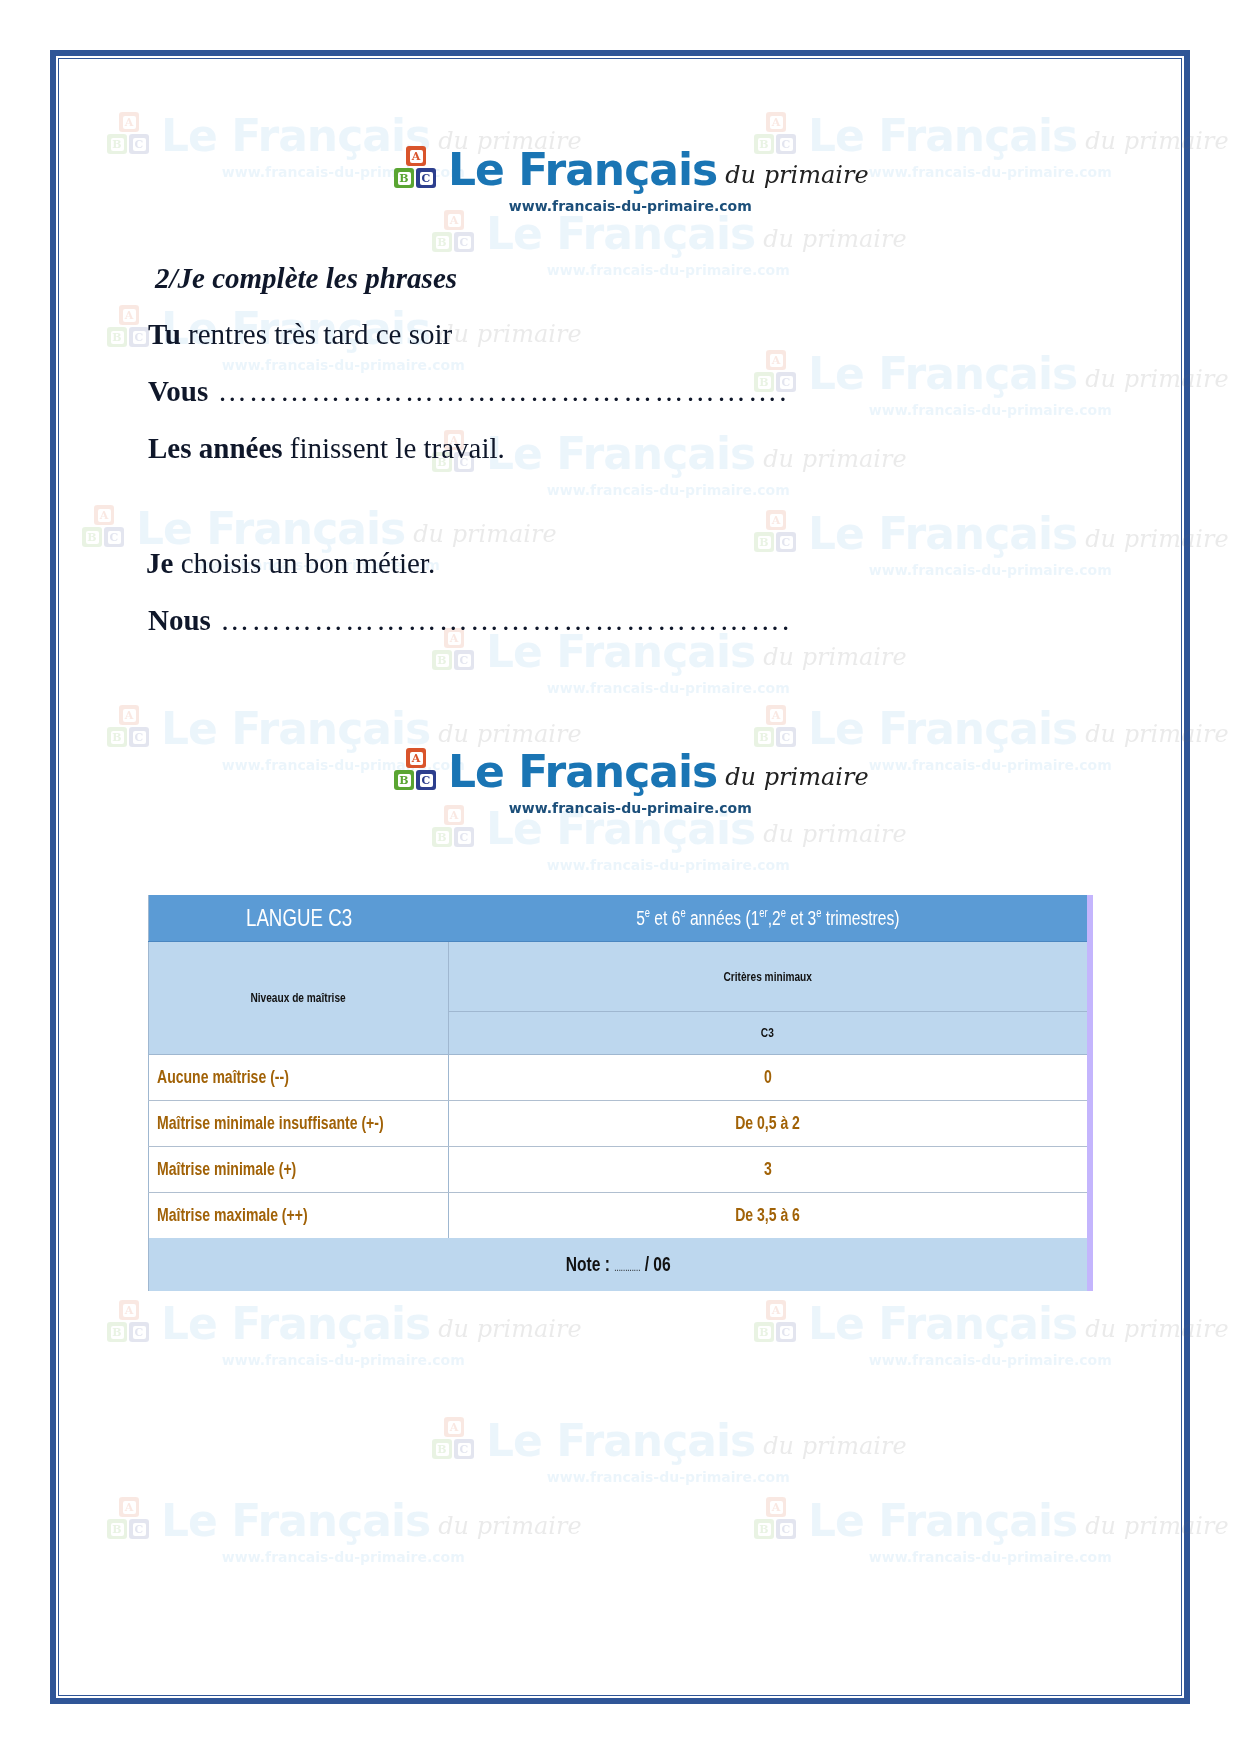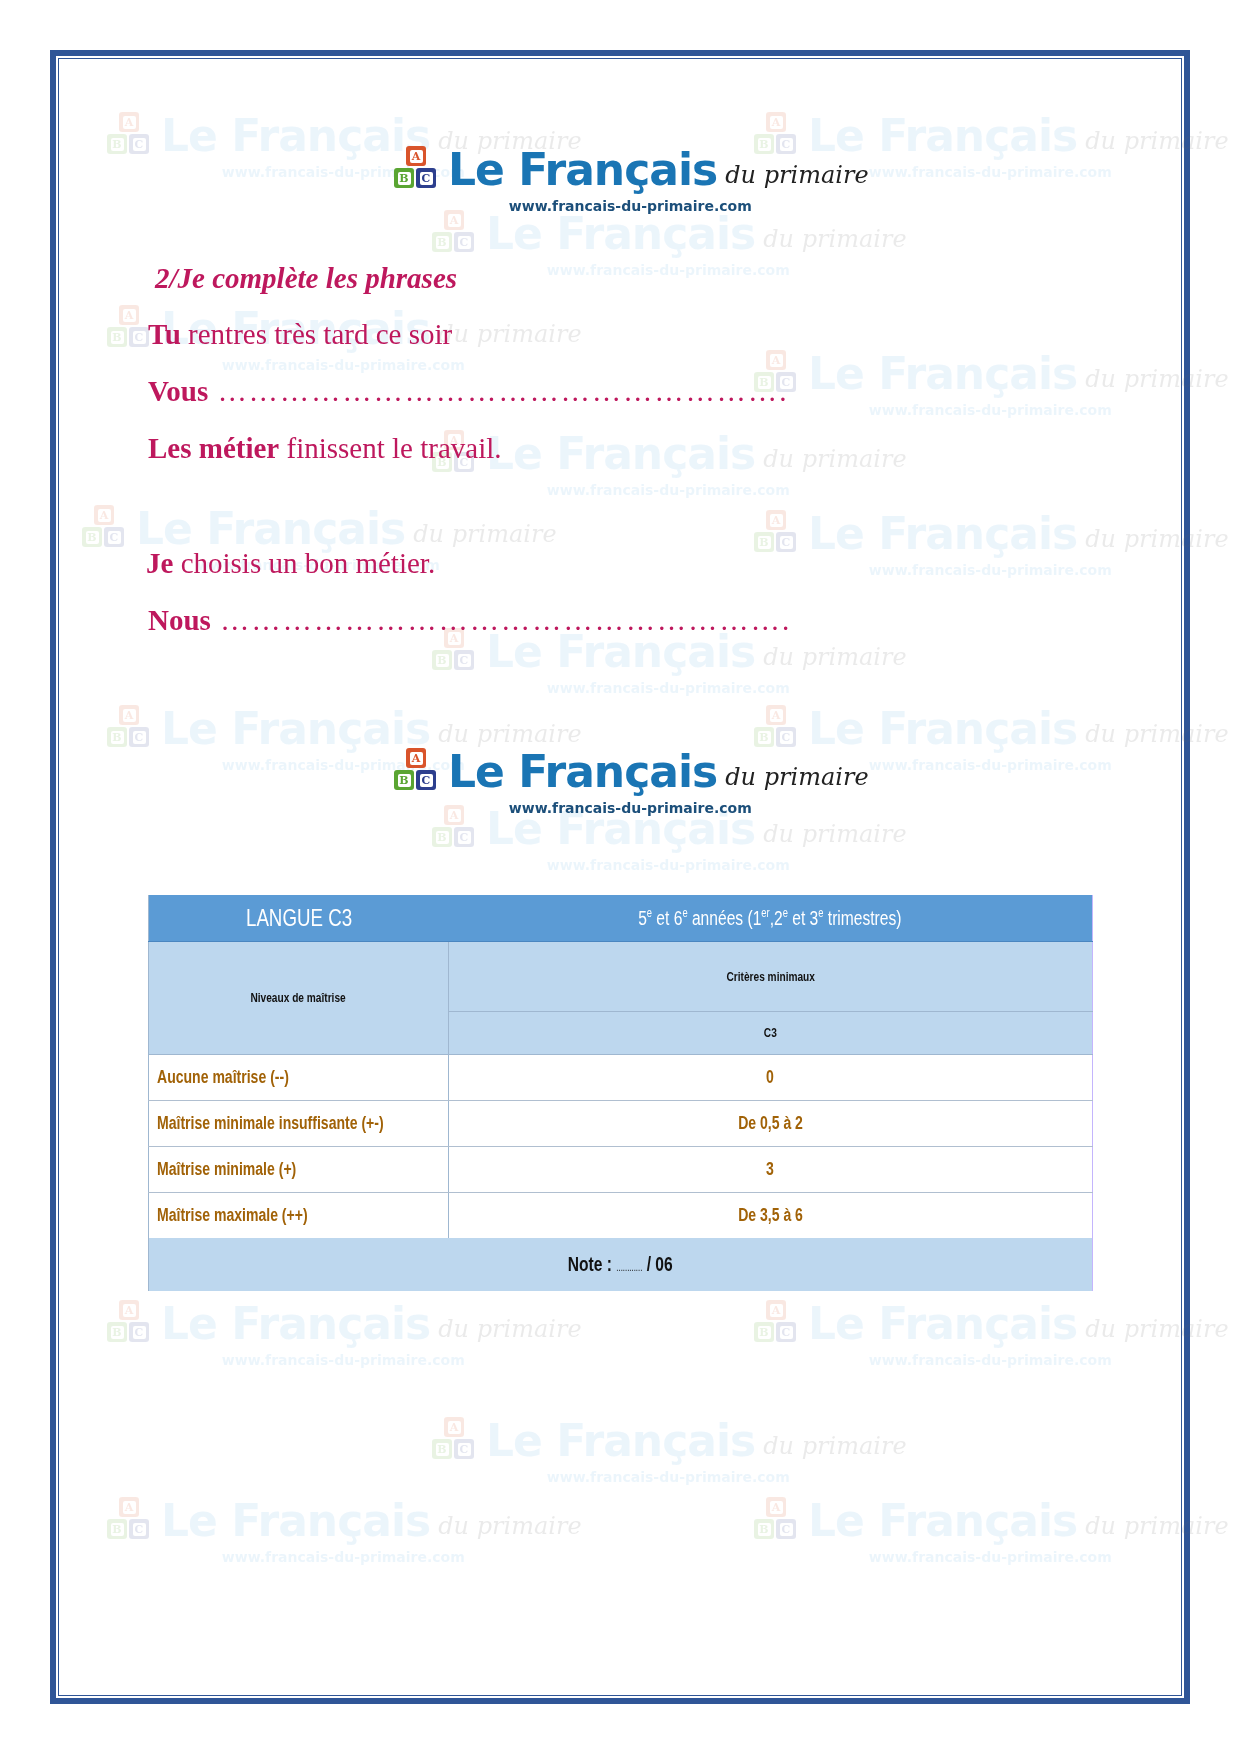--- a/index.html
+++ b/index.html
@@ -26,36 +26,36 @@
   .blk-c { left: 24px; top: 22px; background: #2d3f8e; }
   .blk-c span { color: #2d3f8e; }
   .brand { font-family: "DejaVu Sans", sans-serif; font-weight: bold; color: #1a75b4; font-size: 44px; letter-spacing: -1px; line-height: 1; }
   .brand-sub { font-family: "DejaVu Serif", serif; font-style: italic; color: #222; font-size: 24px; margin-left: 8px; margin-top: 10px; }
   .url { font-family: "DejaVu Sans", sans-serif; font-weight: bold; color: #1c4f7a; font-size: 14px; text-align: center; margin-top: 4px; }
   .wm .brand { color: #6fb4e6; }
   .wm .url { color: #6fb4e6; }
   .wm .brand-sub { color: #666; }
 
   
-  .ex { position: absolute; font-family: "Liberation Serif", serif; color: #be185d; font-size: 29px; white-space: nowrap; }
+  .ex { position: absolute; font-family: "Liberation Serif", serif; color: #0f172a; font-size: 29px; white-space: nowrap; }
   .ex-title { left: 155px; top: 262px; font-style: italic; font-weight: bold; }
   .ex b { font-weight: bold; }
   .dots { letter-spacing: 2.2px; }
 
   
   .tbl { position: absolute; left: 148px; top: 895px; width: 945px; border-collapse: collapse; font-family: "Liberation Sans", sans-serif; }
   .tbl td { padding: 0; box-sizing: border-box; }
   .tbl .h-main td { background: #5b9bd5; color: #fff; height: 46px; font-size: 24px; border-bottom: 1px solid #4a86c0; }
   .tbl .h-sub td { background: #bdd7ee; color: #111; font-size: 13px; font-weight: bold; text-align: center; }
   .tbl .body-row td { background: #ffffff; color: #a16207; font-size: 18px; font-weight: bold; height: 46px; border-bottom: 1px solid #b0bfd0; }
   .tbl .note-row td { background: #bdd7ee; color: #111; font-size: 20px; font-weight: bold; height: 53px; text-align: center; }
   .col-l { width: 267px; border-right: 1px solid #9fb7d0; }
   .cell-left { padding-left: 8px !important; text-align: left; }
   .cell-center { text-align: center; }
-  .tbl { border-left: 1px solid #9fb7d0; border-right: 1px solid #c4b5fd; }
+  .tbl { border-left: 1px solid #9fb7d0; border-right: 6px solid #c4b5fd; }
   .cond { display: inline-block; transform: scaleX(0.78); transform-origin: left center; white-space: nowrap; }
   .cond-c { display: inline-block; transform: scaleX(0.78); transform-origin: center center; white-space: nowrap; }
   sup { font-size: 60%; }
 </style>
 </head>
 <body>
 
 <div class="page">
 
   <div class="border-outer"></div>
@@ -387,21 +387,21 @@
       <span class="brand">Le Français</span>
       <span class="brand-sub">du primaire</span>
     </div>
     <div class="url">www.francais-du-primaire.com</div>
   </div>
 
   <div class="ex ex-title">2/Je complète les phrases</div>
 
   <div class="ex" style="left:148px;top:318px;"><b>Tu</b><span> rentres très tard ce soir</span></div>
   <div class="ex" style="left:148px;top:375px;"><b>Vous</b><span class="dots"> ……………………………………………….</span></div>
-  <div class="ex" style="left:148px;top:432px;"><b>Les métier</b><span> finissent le travail.</span></div>
+  <div class="ex" style="left:148px;top:432px;"><b>Les années</b><span> finissent le travail.</span></div>
   <div class="ex" style="left:146px;top:547px;"><b>Je</b><span> choisis un bon métier.</span></div>
   <div class="ex" style="left:148px;top:604px;"><b>Nous</b><span class="dots"> ……………………………………………….</span></div>
 
   <div class="logo" style="left:392px;top:748px;">
     <div class="row">
       <div class="blocks">
         <div class="blk blk-a">
             <span>A</span>
           </div>
         <div class="blk blk-b">

